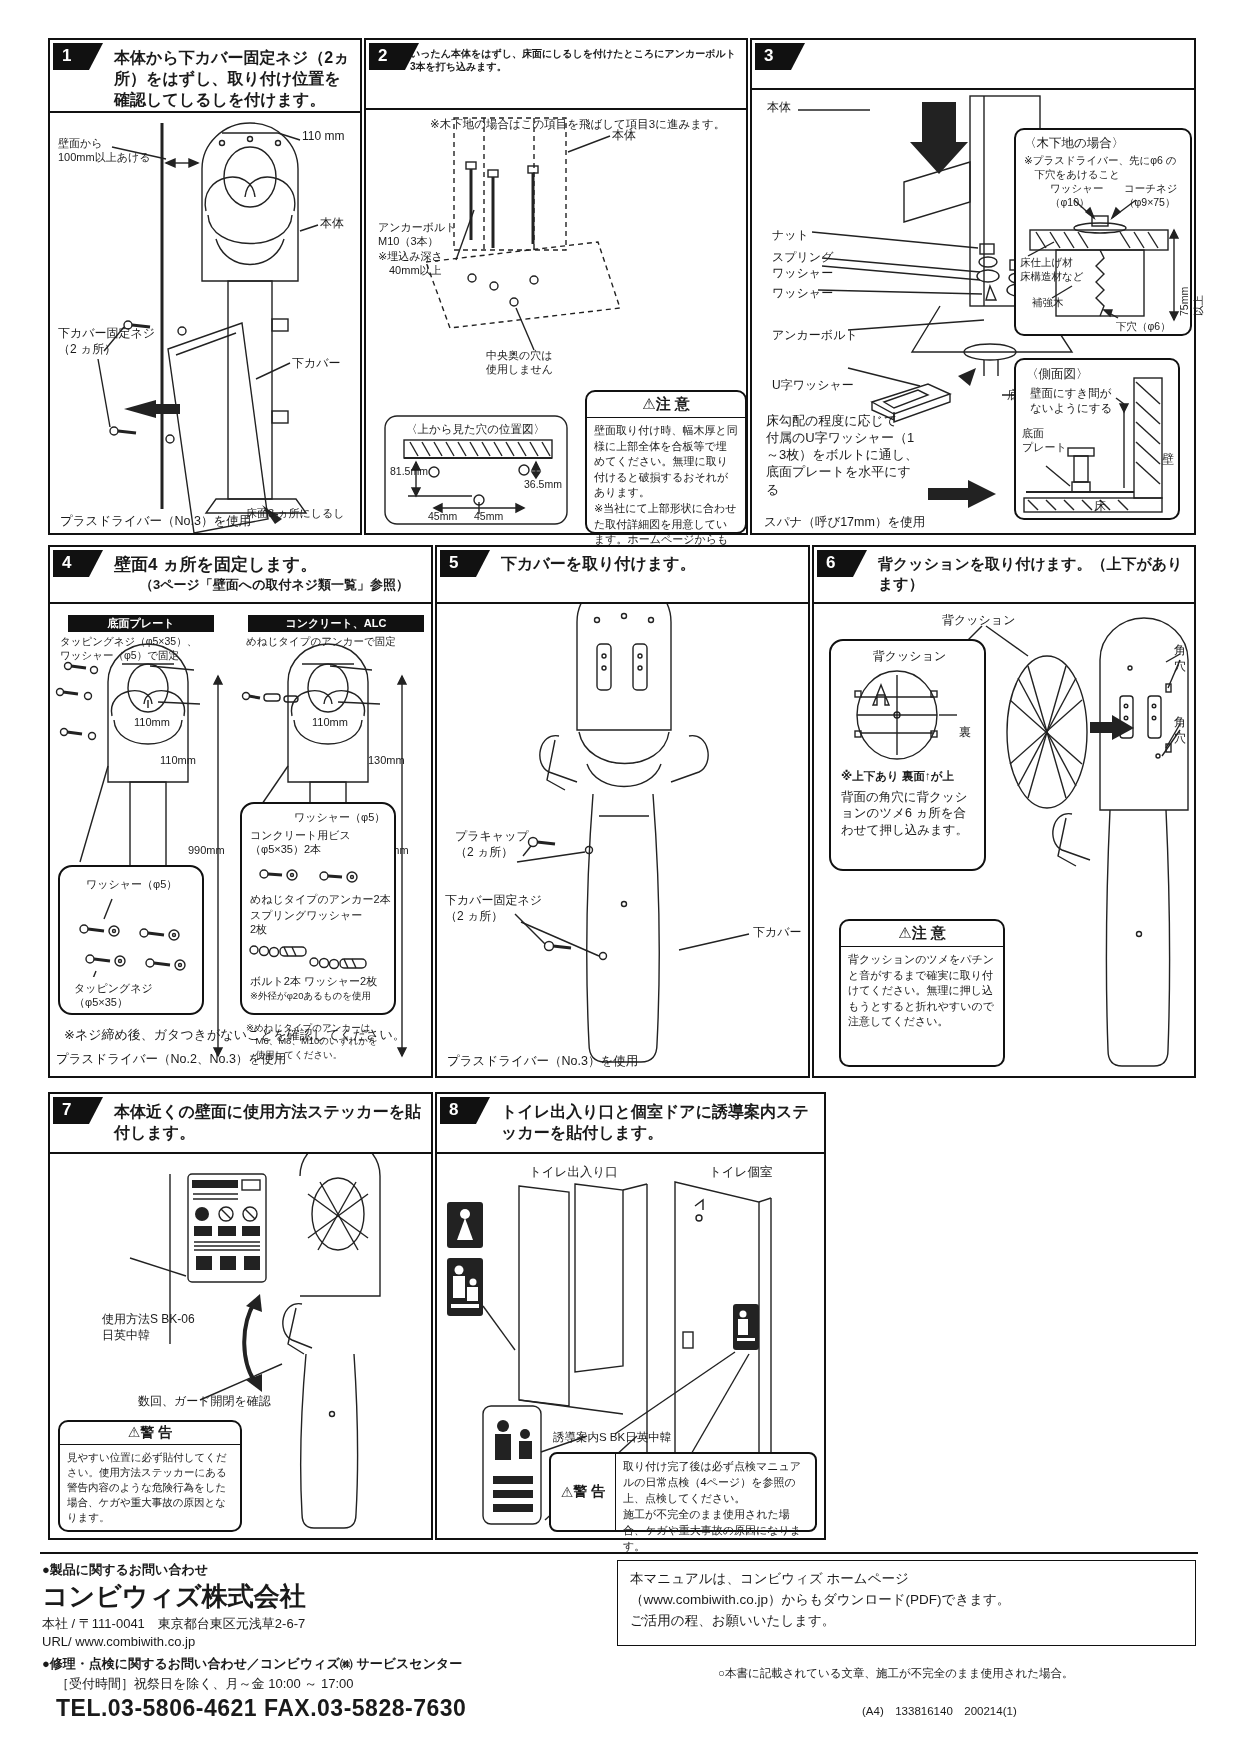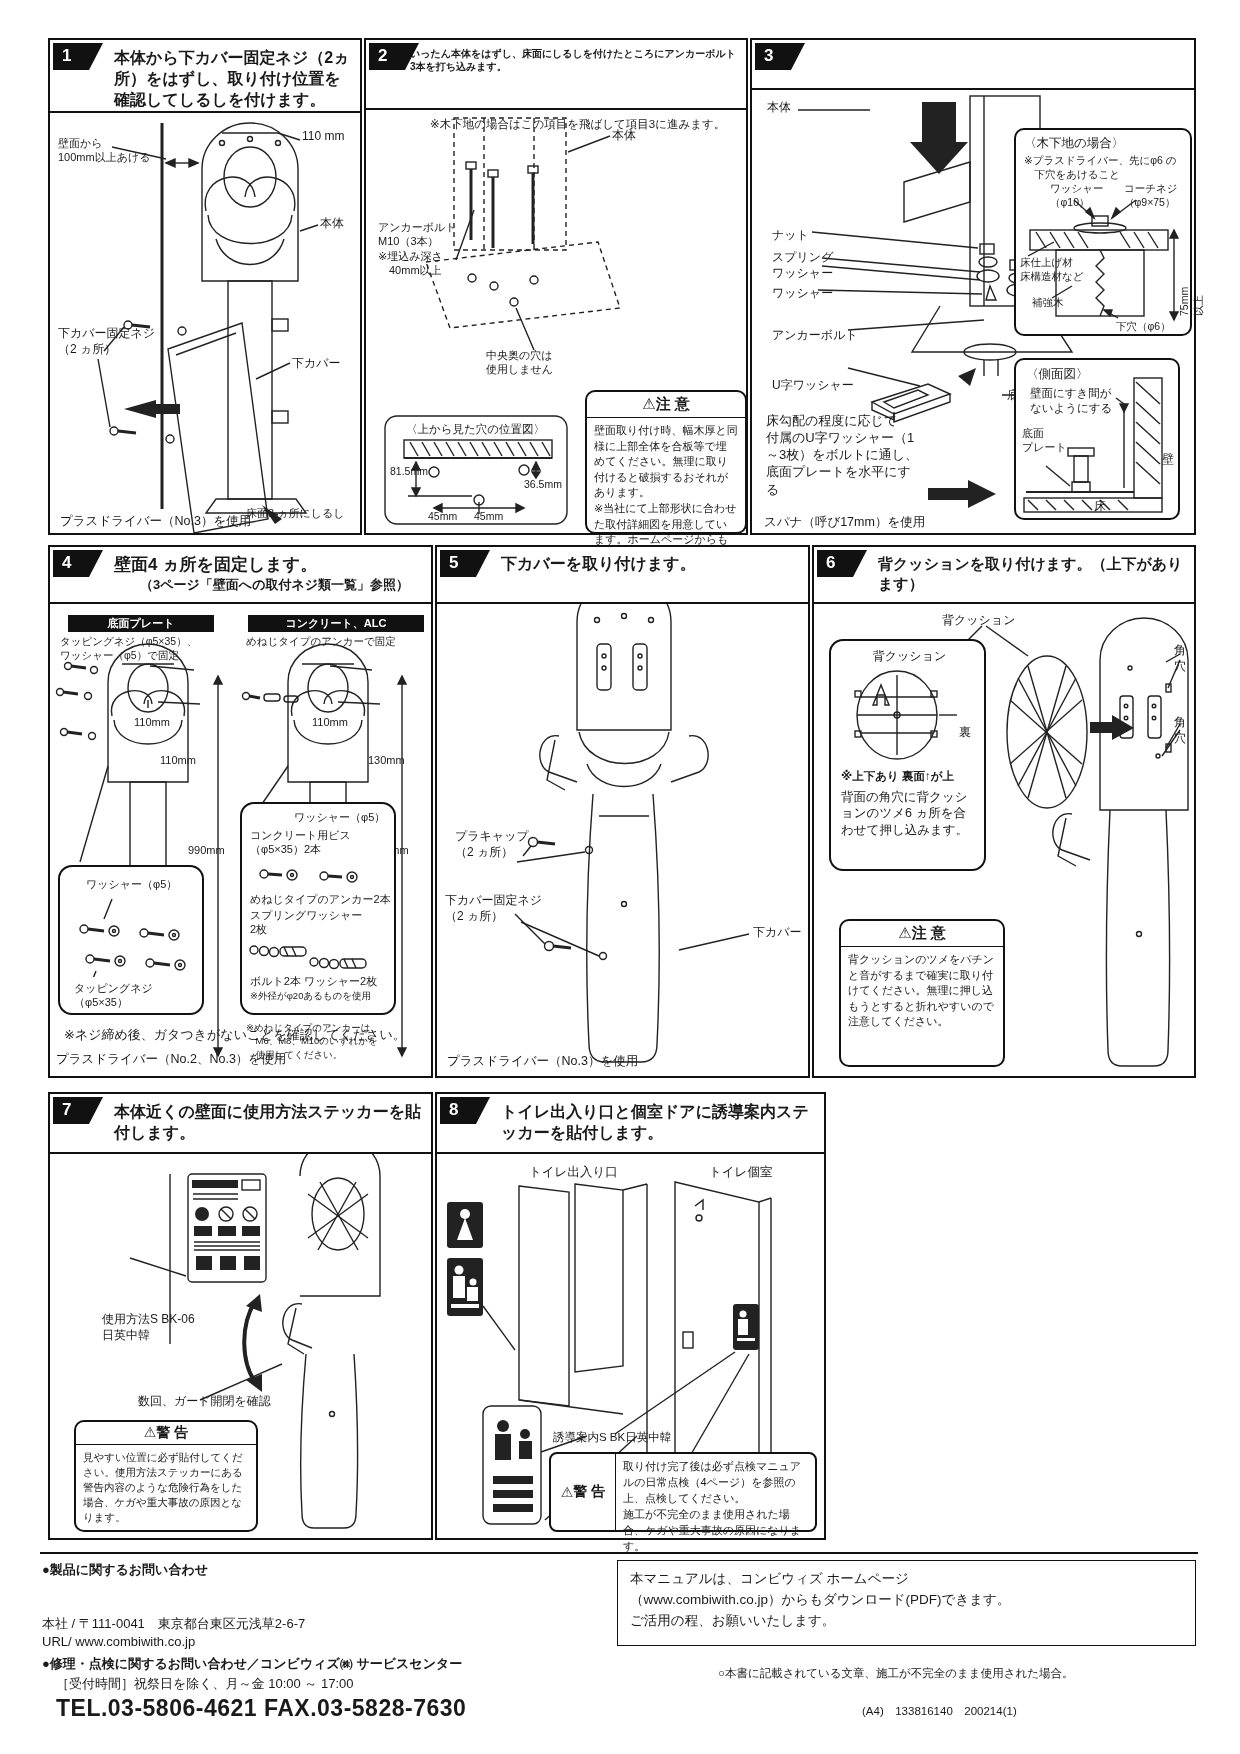--- a/index.html
+++ b/index.html
@@ -645,21 +645,21 @@
           <path d="M206,146 C190,170 190,210 208,232" fill="none" stroke-width="4"></path>
           <polygon points="210,140 196,152 212,158" fill="#222" stroke="none"></polygon>
           <polygon points="212,238 196,226 212,220" fill="#222" stroke="none"></polygon>
         </g>
         <line x1="150" y1="246" x2="232" y2="210"></line>
       </g>
     </svg>
     <div class="lb" style="left:52px;top:218px">使用方法S BK-06
 日英中韓</div>
     <div class="lb" style="left:88px;top:300px">数回、ガード開閉を確認</div>
-    <div class="rbox" style="left:24px;top:326px;width:184px;height:112px">
+    <div class="rbox" style="left:8px;top:326px;width:184px;height:112px">
       <div class="wtitle" style="font-size:14px;padding:2px 0"><span>⚠</span><span>警 告</span></div>
       <div class="wtext" style="font-size:10.5px">見やすい位置に必ず貼付してください。使用方法ステッカーにある警告内容のような危険行為をした場合、ケガや重大事故の原因となります。</div>
     </div>
   </section>
 
   <section class="panel" style="left:435px;top:1092px;width:391px;height:448px">
     <div class="phead" style="height:60px">
       <div class="tab"><span>8</span></div>
       <div class="ptitle" style="font-size:16px">トイレ出入り口と個室ドアに誘導案内ステッカーを貼付します。</div>
     </div>
@@ -722,20 +722,21 @@
             <span>警 告</span>
           </div>
         <div class="wb" style="font-size:11px">取り付け完了後は必ず点検マニュアルの日常点検（4ページ）を参照の上、点検してください。
 施工が不完全のまま使用された場合、ケガや重大事故の原因になります。</div>
       </div>
     </div>
   </section>
 
   <div class="footer-rule" style="top:1552px"></div>
   <div class="lb sz13 b" style="left:42px;top:1562px">●製品に関するお問い合わせ</div>
+  <div class="lb b" style="left:42px;top:1580px;font-size:26px">コンビウィズ株式会社</div>
   <div class="lb sz13" style="left:42px;top:1616px">本社 / 〒111-0041　東京都台東区元浅草2-6-7</div>
   <div class="lb sz13" style="left:42px;top:1634px">URL/ www.combiwith.co.jp</div>
   <div class="lb sz13 b" style="left:42px;top:1656px">●修理・点検に関するお問い合わせ／コンビウィズ㈱ サービスセンター</div>
   <div class="lb sz13" style="left:56px;top:1676px">［受付時間］祝祭日を除く、月～金 10:00 ～ 17:00</div>
   <div class="lb b" style="left:56px;top:1694px;font-size:23px;letter-spacing:0.5px">TEL.03-5806-4621 FAX.03-5828-7630</div>
 
   <div class="rbox" style="left:617px;top:1560px;width:579px;height:86px;border-radius:0;border-width:1.8px">
     <div class="lb" style="left:12px;top:8px;font-size:13.5px;line-height:1.55">本マニュアルは、コンビウィズ ホームページ
 （www.combiwith.co.jp）からもダウンロード(PDF)できます。
 ご活用の程、お願いいたします。</div>

